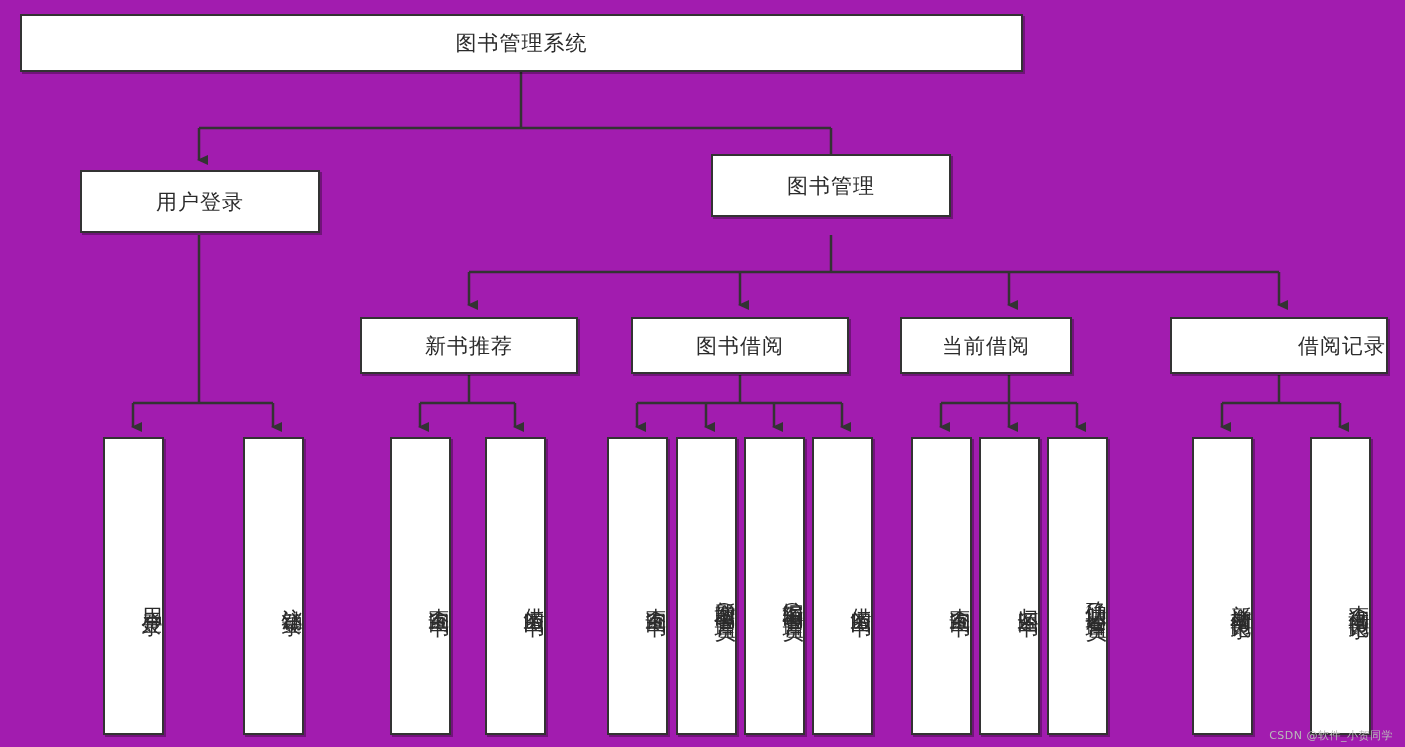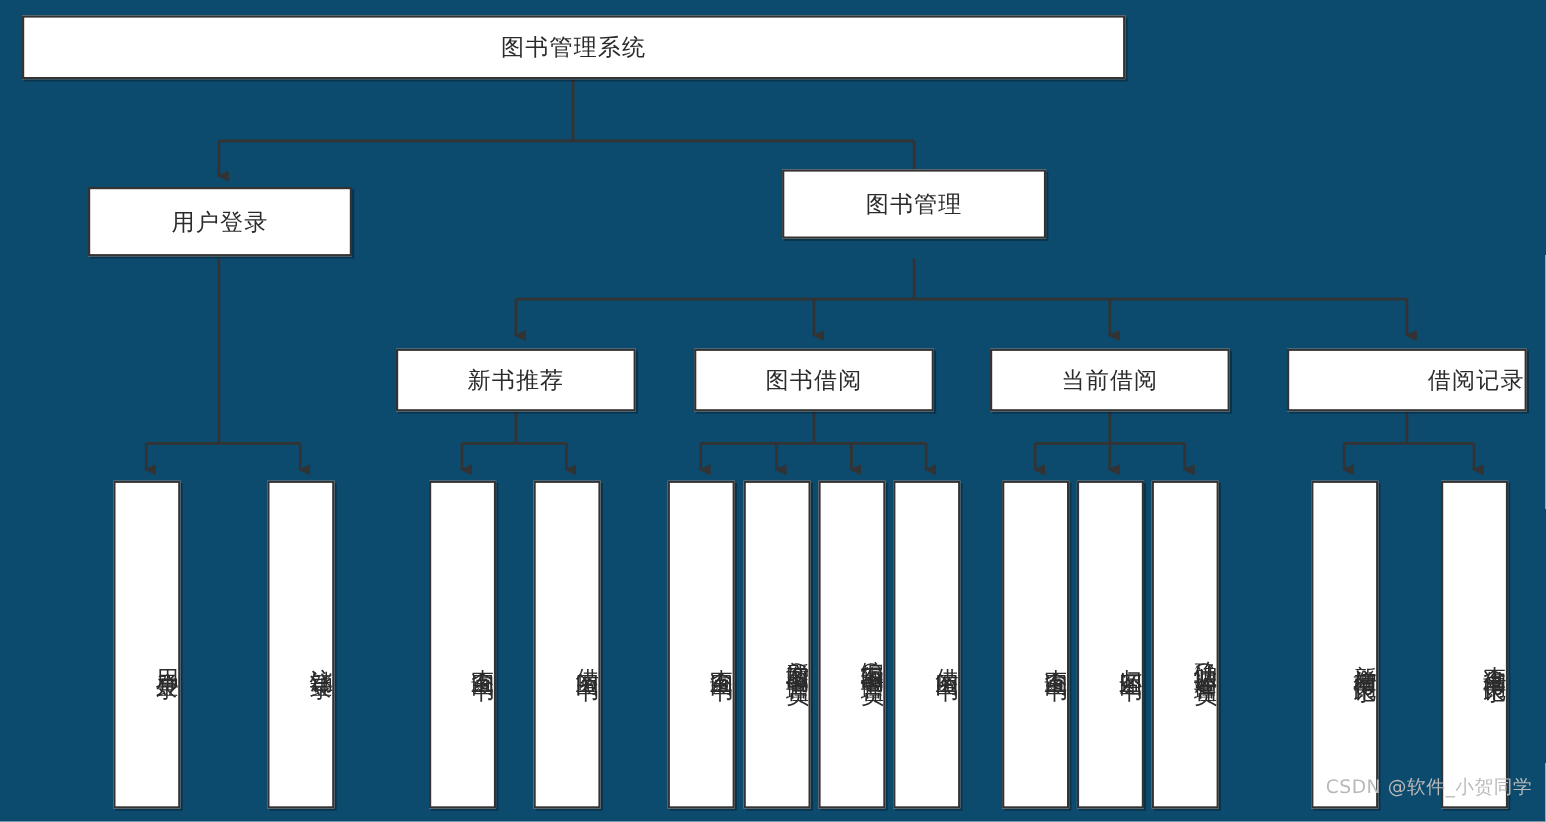--- a/index.html
+++ b/index.html
@@ -1,17 +1,17 @@
 <!DOCTYPE html>
 <html><head>
 <meta charset="utf-8">
 <style>
   html,body{margin:0;padding:0;background:#ffffff;}
   body{font-family:"DejaVu Sans","Liberation Sans",sans-serif;}
-  #canvas{position:relative;width:1405px;height:747px;background:#0c4a6e;overflow:hidden;}
+  #canvas{position:relative;width:1405px;height:747px;background:#a21caf;overflow:hidden;}
   svg#wires{position:absolute;left:0;top:0;width:1405px;height:747px;pointer-events:none;}
   .node{
     position:absolute;
     box-sizing:border-box;
     background:#ffffff;
     border:2px solid #333333;
     box-shadow:2px 2px 0 rgba(0,0,0,0.30);
     display:flex;
     align-items:center;
     justify-content:center;
@@ -32,22 +32,22 @@
   }
   .node.v span{
     writing-mode:vertical-rl;
     text-orientation:upright;
     line-height:1.0;
     white-space:pre;
   }
   #watermark{
     position:absolute;
     right:12px;
-    bottom:20px;
-    font-size:17px;
+    bottom:4px;
+    font-size:11px;
     color:#b9b9b9;
     letter-spacing:0.5px;
     user-select:none;
   }
 </style>
 </head>
 <body>
 
 <div id="canvas">
 
@@ -111,21 +111,21 @@
   <div class="node h" style="left:711px;top:154px;width:240px;height:63px;">
     <span>图书管理</span>
   </div>
 
   <div class="node h" style="left:631px;top:317px;width:218px;height:57px;">
     <span>图书借阅</span>
   </div>
   <div class="node h" style="left:360px;top:317px;width:218px;height:57px;">
     <span>新书推荐</span>
   </div>
-  <div class="node h" style="left:900px;top:317px;width:218px;height:57px;">
+  <div class="node h" style="left:900px;top:317px;width:172px;height:57px;">
     <span>当前借阅</span>
   </div>
   <div class="node h" style="left:1170px;top:317px;width:218px;height:57px;justify-content:flex-end;">
     <span>借阅记录</span>
   </div>
 
   <div class="node v" style="left:103px;top:437px;width:61px;height:298px;">
     <span>用户登录</span>
   </div>
   <div class="node v" style="left:243px;top:437px;width:61px;height:298px;">

